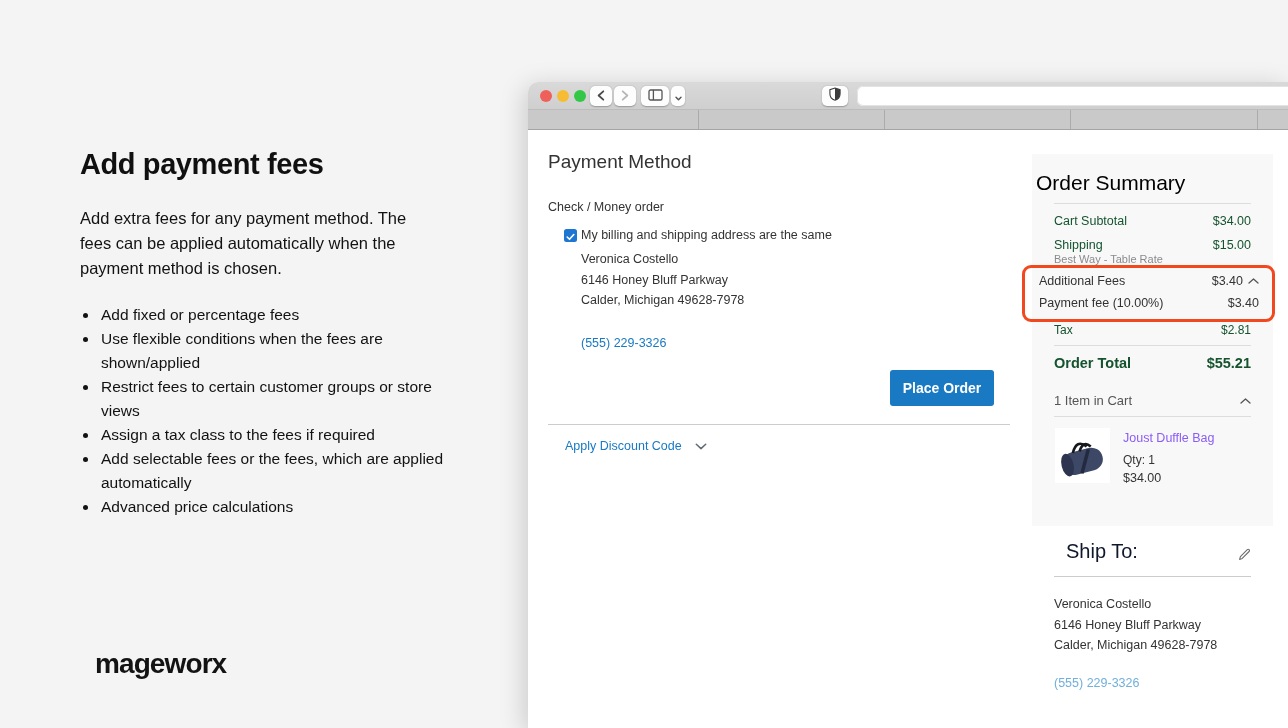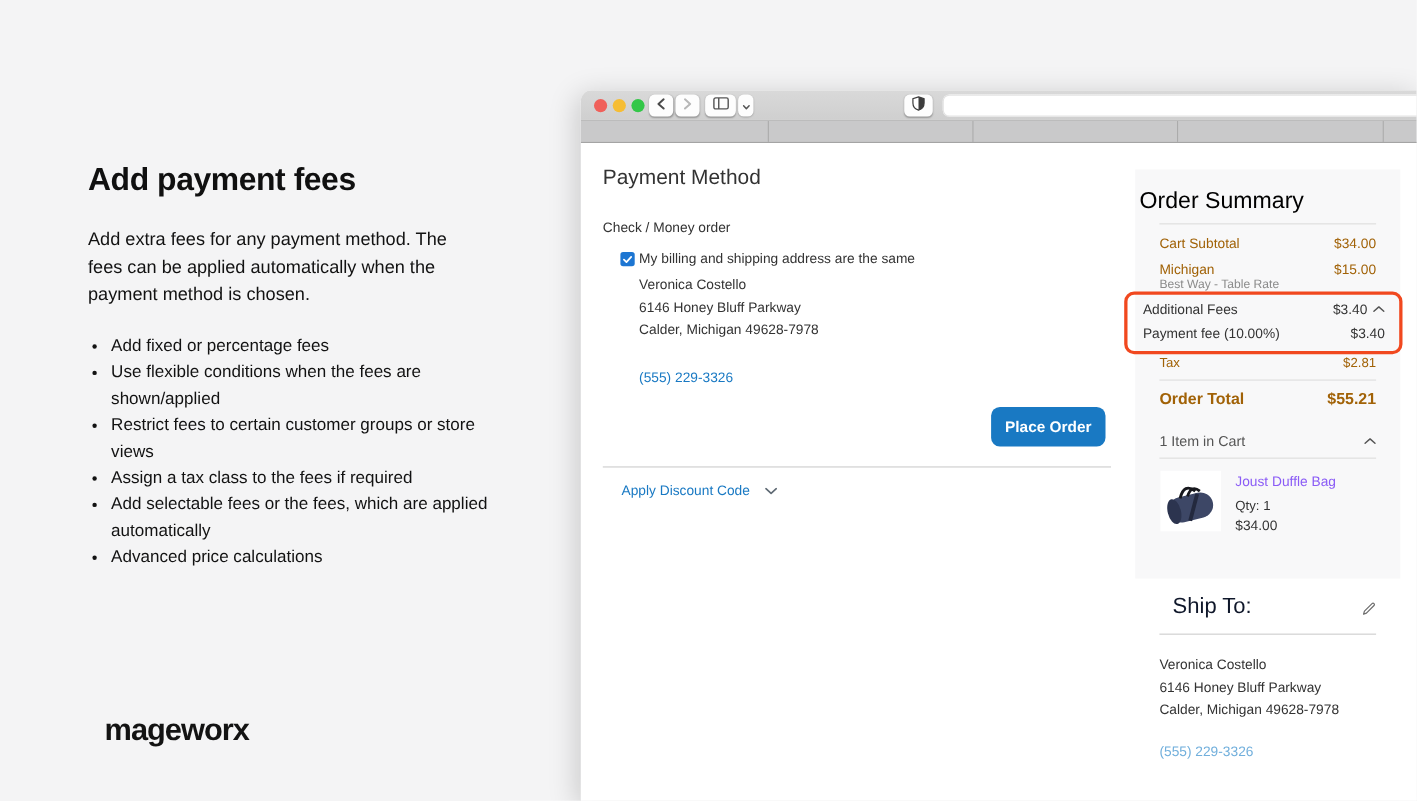--- a/index.html
+++ b/index.html
@@ -74,33 +74,33 @@
   .pm-method { position:absolute; left:20px; top:70px; font-size:12.5px; color:#333; }
   .checkbox-row { position:absolute; left:36px; top:98px; display:flex; align-items:flex-end; gap:4px; }
   .checkbox {
     width:13px; height:13px; background:#1d76d2; border-radius:2.5px;
     display:flex; align-items:center; justify-content:center; cursor:pointer;
   }
   .checkbox-label { font-size:12.5px; color:#333; }
   .pm-address { position:absolute; left:53px; top:119px; font-size:12.5px; line-height:20.5px; color:#333; }
   .pm-phone { position:absolute; left:53px; top:206px; font-size:12.5px; color:#1979c3; text-decoration:none; }
   .place-order {
-    position:absolute; left:373px; top:240px; width:104px; height:36px;
-    background:#1979c3; border:none; border-radius:8px;
+    position:absolute; left:362px; top:240px; width:104px; height:36px;
+    background:#1979c3; border:none; border-radius:3px;
     color:#fff; font-family:inherit; font-size:14px; font-weight:700; cursor:pointer;
   }
   .pm-divider { position:absolute; left:20px; top:294px; width:462px; height:1px; background:#ccc; }
   .discount-row { position:absolute; left:37px; top:309px; display:flex; align-items:center; gap:13px; }
   .discount-link { font-size:12.5px; color:#1979c3; text-decoration:none; }
 
   
   .summary-card { position:absolute; left:504px; top:24px; width:241px; height:372px; background:#f8f8f9; }
   .os-heading { position:absolute; left:4px; top:17px; font-size:21px; font-weight:400; color:#000000; }
   .os-div1 { position:absolute; left:22px; top:49px; width:197px; height:1px; background:#ddd; }
-  .os-row { position:absolute; left:22px; width:197px; display:flex; justify-content:space-between; font-size:12.5px; color:#a16207; }
+  .os-row { position:absolute; left:22px; width:197px; display:flex; justify-content:space-between; font-size:12.5px; color:#14532d; }
   .r-subtotal { top:60px; }
   .r-shipping { top:84px; }
   .r-ship-sub { position:absolute; left:22px; top:99px; font-size:11px; color:#8b8b8b; }
   .r-tax { top:169px; font-size:12px; }
   .os-div2 { position:absolute; left:22px; top:191px; width:197px; height:1px; background:#ddd; }
   .r-total { top:201px; font-size:14.5px; font-weight:700; }
   .r-items { top:239px; font-size:13px; color:#555; align-items:center; }
   .os-div3 { position:absolute; left:22px; top:262px; width:197px; height:1px; background:#ddd; }
   .item-thumb { position:absolute; left:23px; top:274px; width:55px; height:55px; background:#fff; }
   .item-name { position:absolute; left:91px; top:277px; font-size:12.5px; color:#8b5cf6; }
@@ -225,21 +225,21 @@
     <div class="summary-card">
       <div class="os-heading">Order Summary</div>
       <div class="os-div1"></div>
 
       <div class="os-row r-subtotal">
         <span>Cart Subtotal</span>
         <span>$34.00</span>
       </div>
 
       <div class="os-row r-shipping">
-        <span>Michigan</span>
+        <span>Shipping</span>
         <span>$15.00</span>
       </div>
       <div class="r-ship-sub">Best Way - Table Rate</div>
 
       <div class="os-row r-tax">
         <span>Tax</span>
         <span>$2.81</span>
       </div>
       <div class="os-div2"></div>
 

